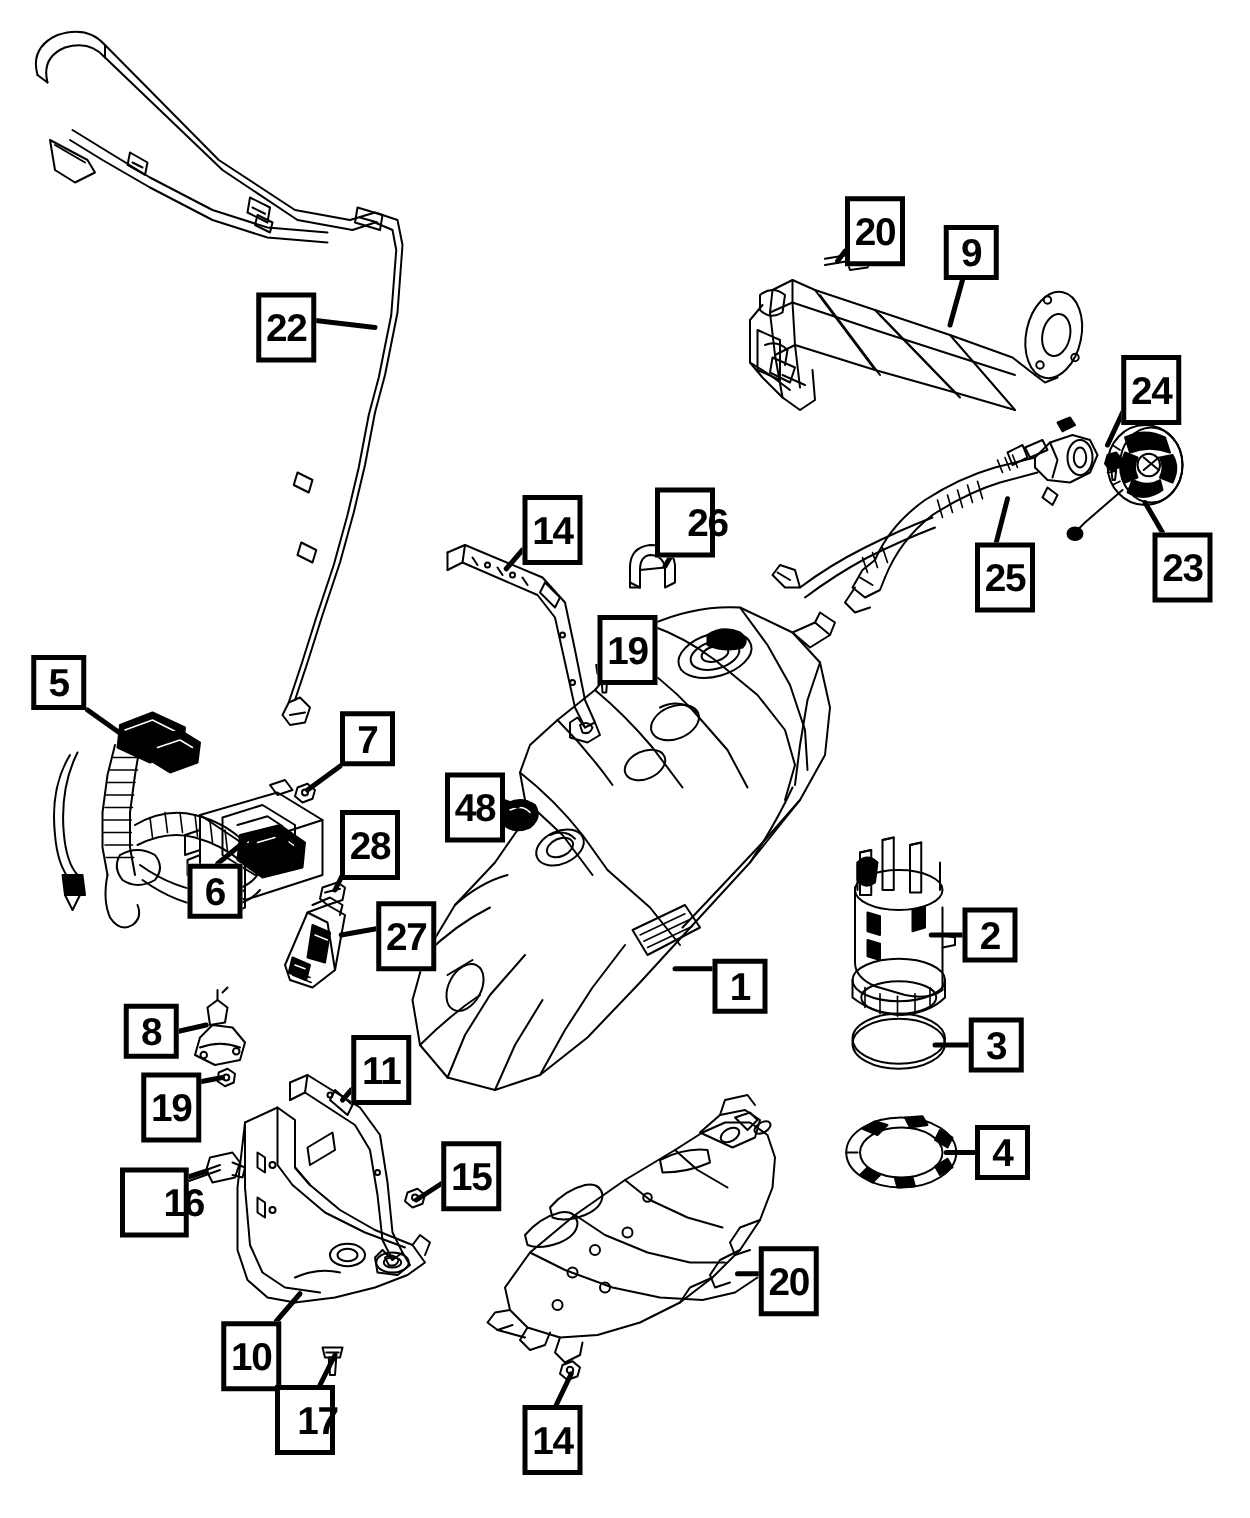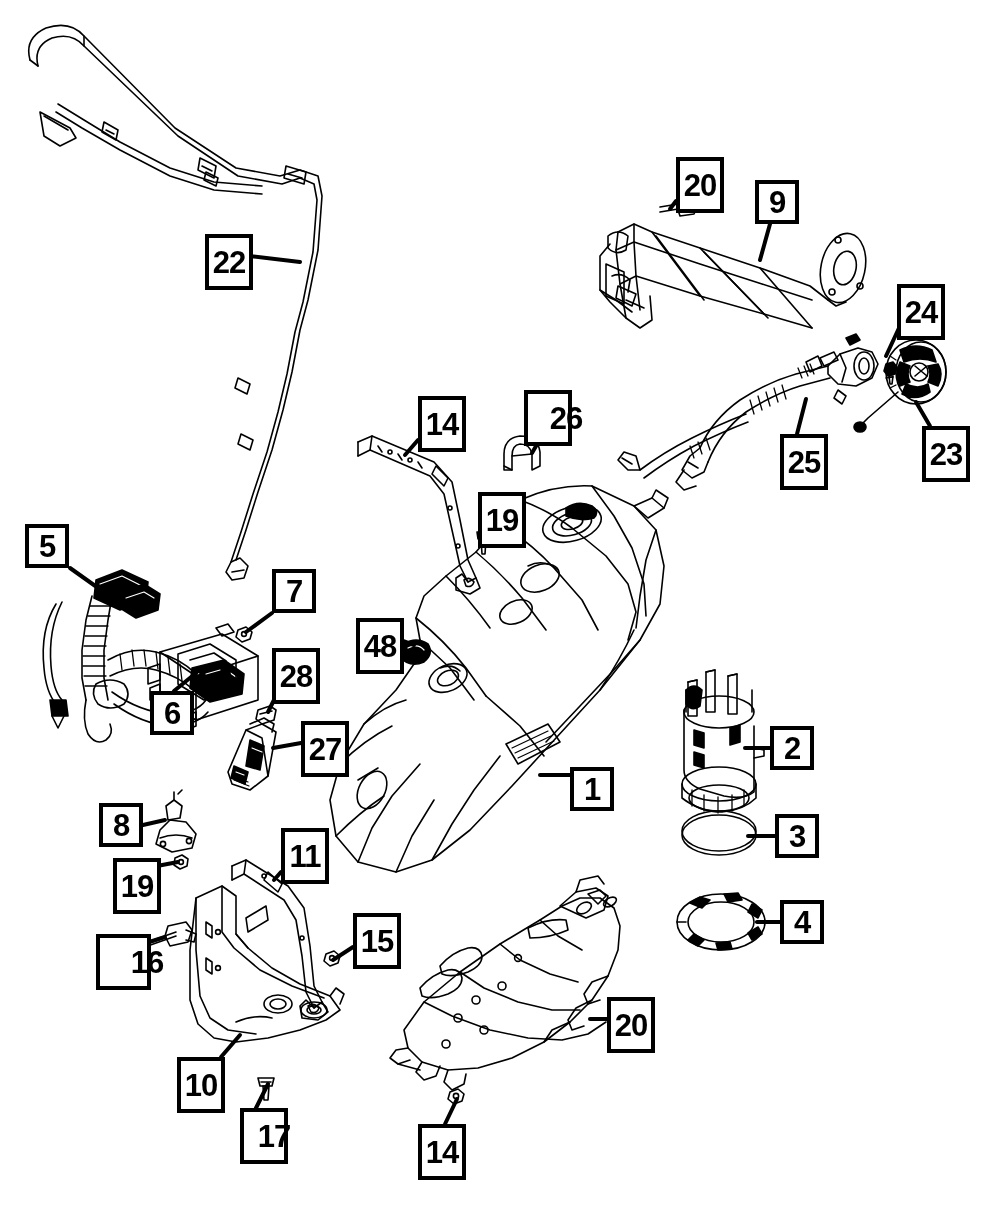--- a/index.html
+++ b/index.html
@@ -516,21 +516,21 @@
   <div class="callout c1" style="left:272px;top:569px;">7</div>
   <div class="callout c1" style="left:99px;top:803px;">8</div>
   <div class="callout c1" style="left:755px;top:180px;">9</div>
   <div class="callout c2" style="left:177px;top:1057px;">10</div>
   <div class="callout c2" style="left:281px;top:828px;">11</div>
   <div class="callout c2" style="left:418px;top:396px;">14</div>
   <div class="callout c2" style="left:607px;top:997px;">20</div>
   <div class="callout c2" style="left:418px;top:1124px;">14</div>
   <div class="callout c2" style="left:353px;top:913px;">15</div>
   <div class="callout c2" style="left:96px;top:934px;padding-left:47px;">16</div>
-  <div class="callout c2" style="left:240px;top:1108px;padding-left:20px;">17</div>
+  <div class="callout c2" style="left:220px;top:1108px;padding-left:20px;">17</div>
   <div class="callout c2" style="left:113px;top:858px;">19</div>
   <div class="callout c2" style="left:478px;top:492px;">19</div>
   <div class="callout c2" style="left:676px;top:157px;">20</div>
   <div class="callout c2" style="left:205px;top:234px;">22</div>
   <div class="callout c2" style="left:922px;top:426px;">23</div>
   <div class="callout c2" style="left:897px;top:284px;">24</div>
   <div class="callout c2" style="left:780px;top:434px;">25</div>
   <div class="callout c2" style="left:524px;top:390px;padding-left:36px;">26</div>
   <div class="callout c2" style="left:301px;top:721px;">27</div>
   <div class="callout c2" style="left:272px;top:648px;">28</div>

